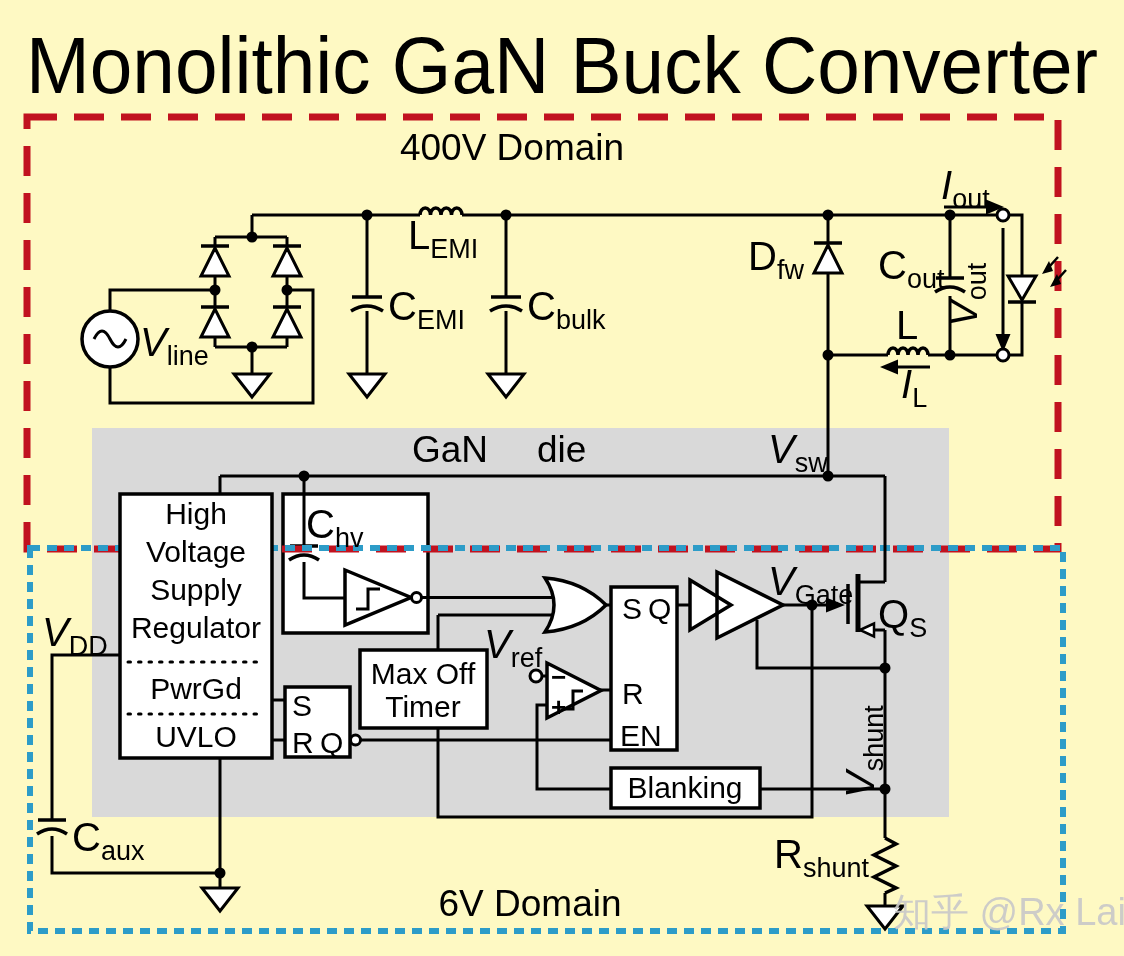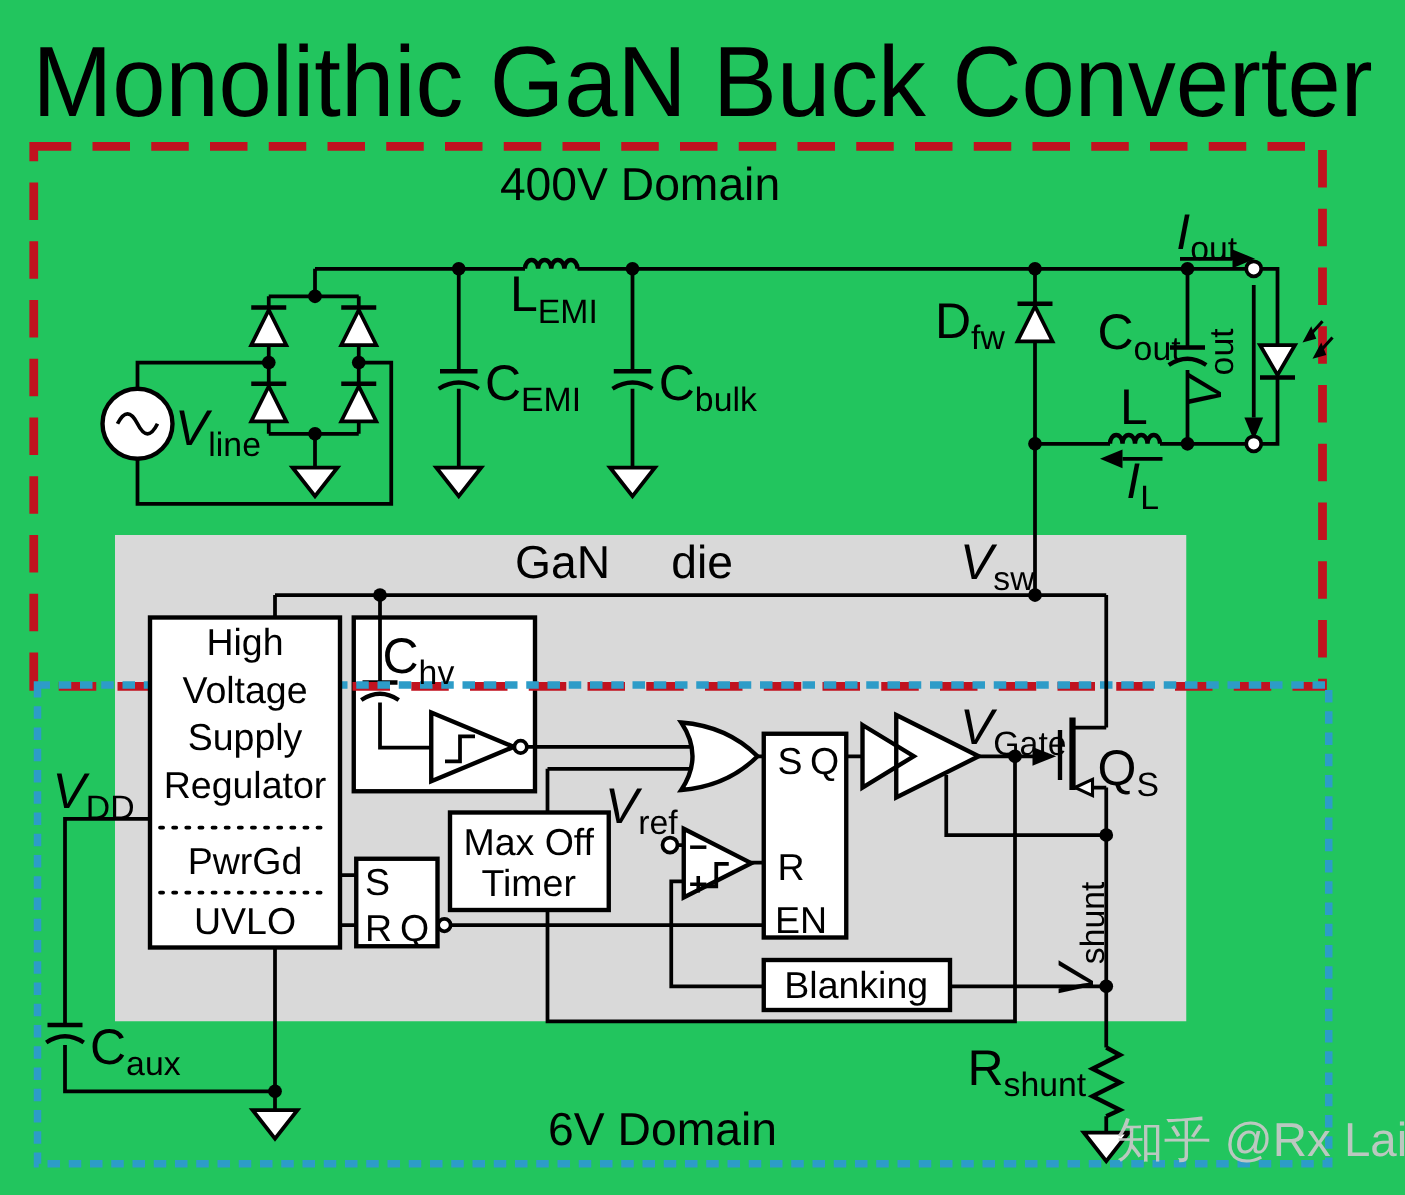--- a/index.html
+++ b/index.html
@@ -1,16 +1,16 @@
 <!DOCTYPE html>
 <html><head>
 <meta charset="utf-8">
 <style>
   html,body{margin:0;padding:0;background:#fff;}
-  .stage{position:relative;width:1124px;height:956px;background:#22c55e;overflow:hidden;
+  .stage{position:relative;width:1124px;height:956px;background:#fef9c3;overflow:hidden;
          font-family:"Liberation Sans",sans-serif;}
   svg{position:absolute;left:0;top:0;}
   text{font-family:"Liberation Sans",sans-serif;fill:#000;}
   .wire{stroke:#000;stroke-width:3;fill:none;}
   .bar{stroke:#000;stroke-width:3.5;fill:none;}
   .comp{stroke:#000;stroke-width:3.5;fill:#fff;}
   .compthin{stroke:#000;stroke-width:3;fill:#fff;}
   .fillonly{fill:#fff;stroke:none;}
   .strokeonly{stroke:#000;stroke-width:3.5;fill:none;}
   .dot{fill:#000;stroke:none;}

